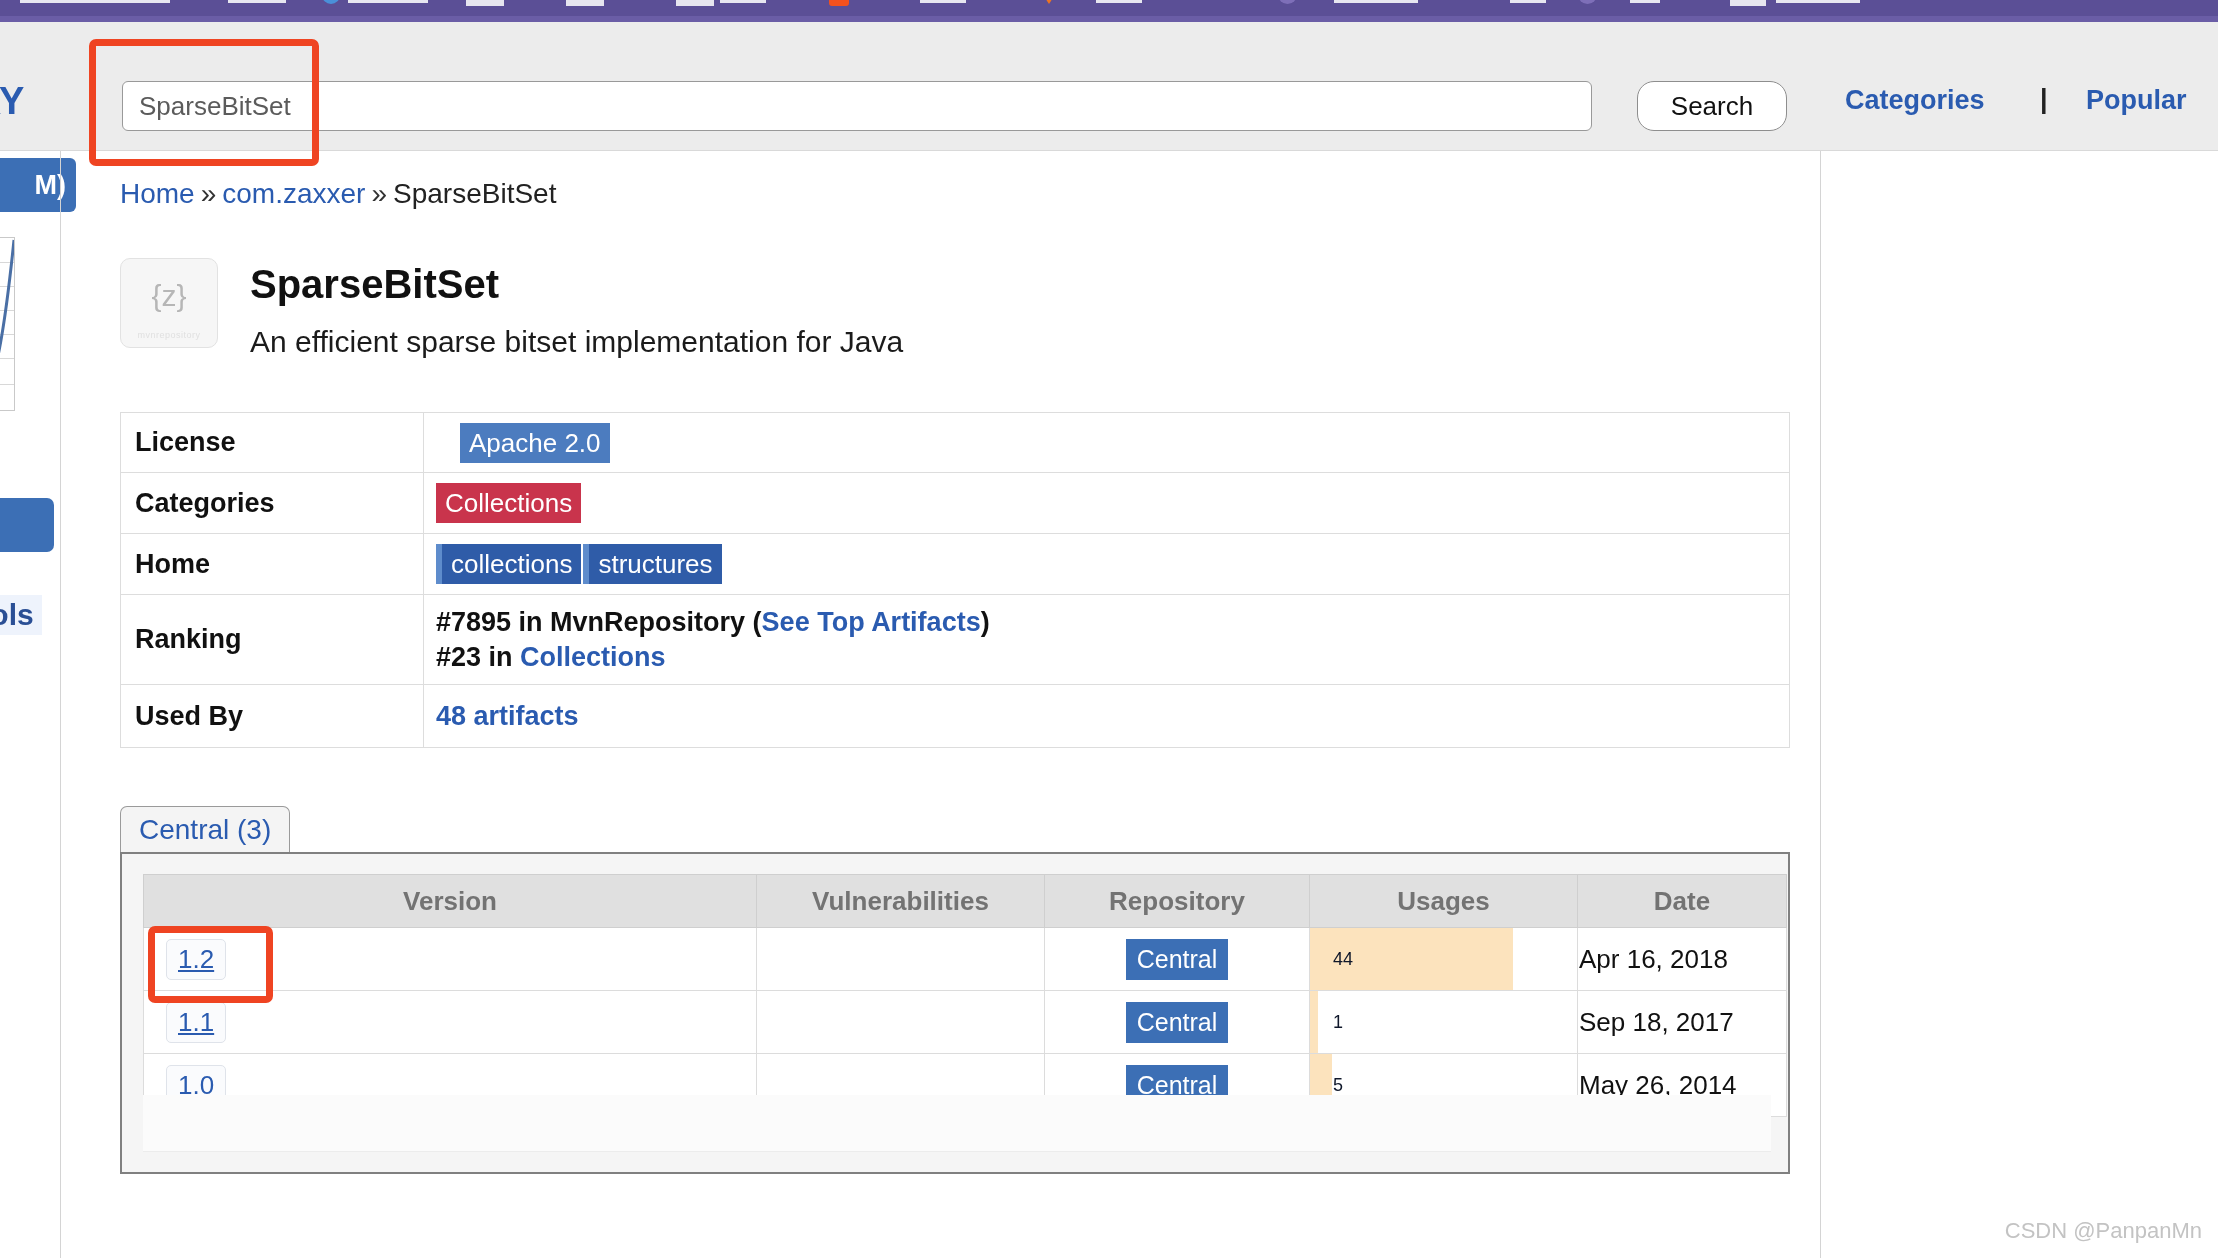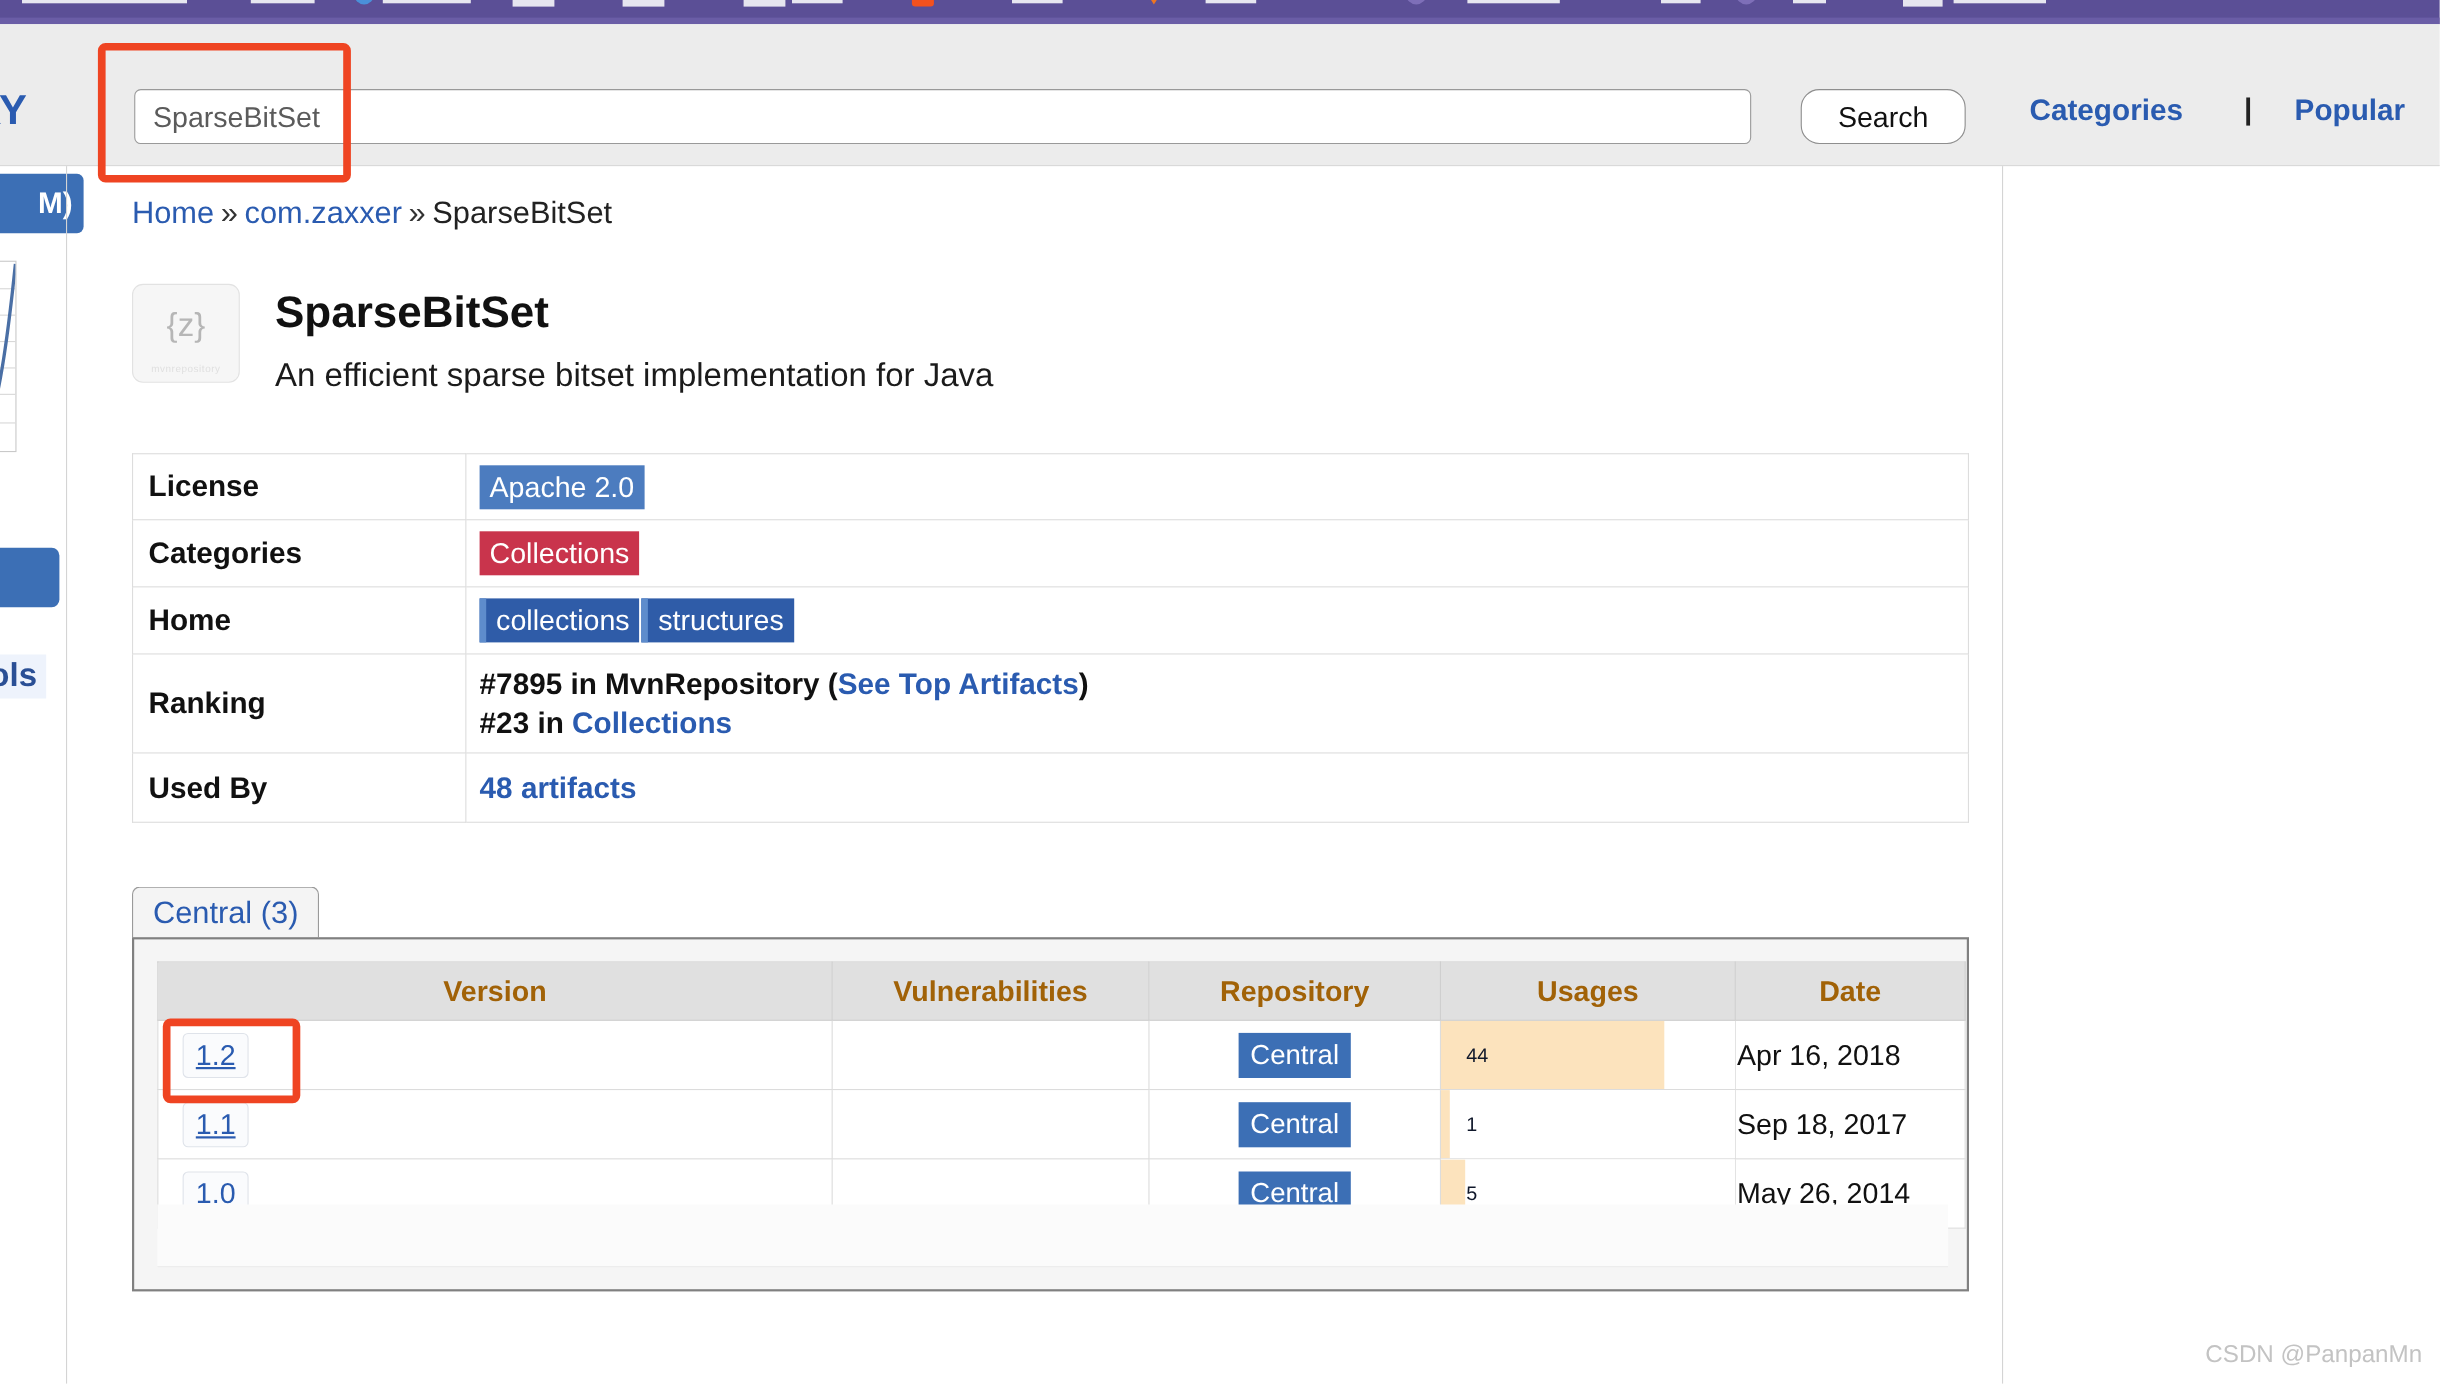--- a/index.html
+++ b/index.html
@@ -247,21 +247,21 @@
 
   .badge {
     display: inline-block;
     color: #ffffff;
     font-size: 26px;
     line-height: 1;
     padding: 7px 9px;
     white-space: nowrap;
     cursor: pointer;
   }
-  .badge.license { background: #4c7cbf; }
+  .badge.license { background: #4c7cbf; margin-left: 24px; }
   .badge.category { background: #c9344c; }
   .tag-wrap { display: inline-block; white-space: nowrap; }
   .badge.tag {
     background: #2f5ca8;
     border-left: 6px solid #5e8ccc;
     padding: 7px 9px;
     margin-right: 2px;
   }
   .rank-line {
     font-size: 27px; color: #111111;
@@ -306,21 +306,21 @@
     border-collapse: collapse;
     table-layout: fixed;
     background: #ffffff;
   }
   .ver-table th {
     background: #e0e0e0;
     border: 1px solid #cfcfcf;
     height: 50px;
     font-size: 26px;
     font-weight: bold;
-    color: #a16207;
+    color: #737373;
     text-align: center;
   }
   .ver-table td {
     background: #ffffff;
     border: 1px solid #dcdcdc;
     height: 60px;
     font-size: 26px;
     color: #111111;
     vertical-align: middle;
   }

